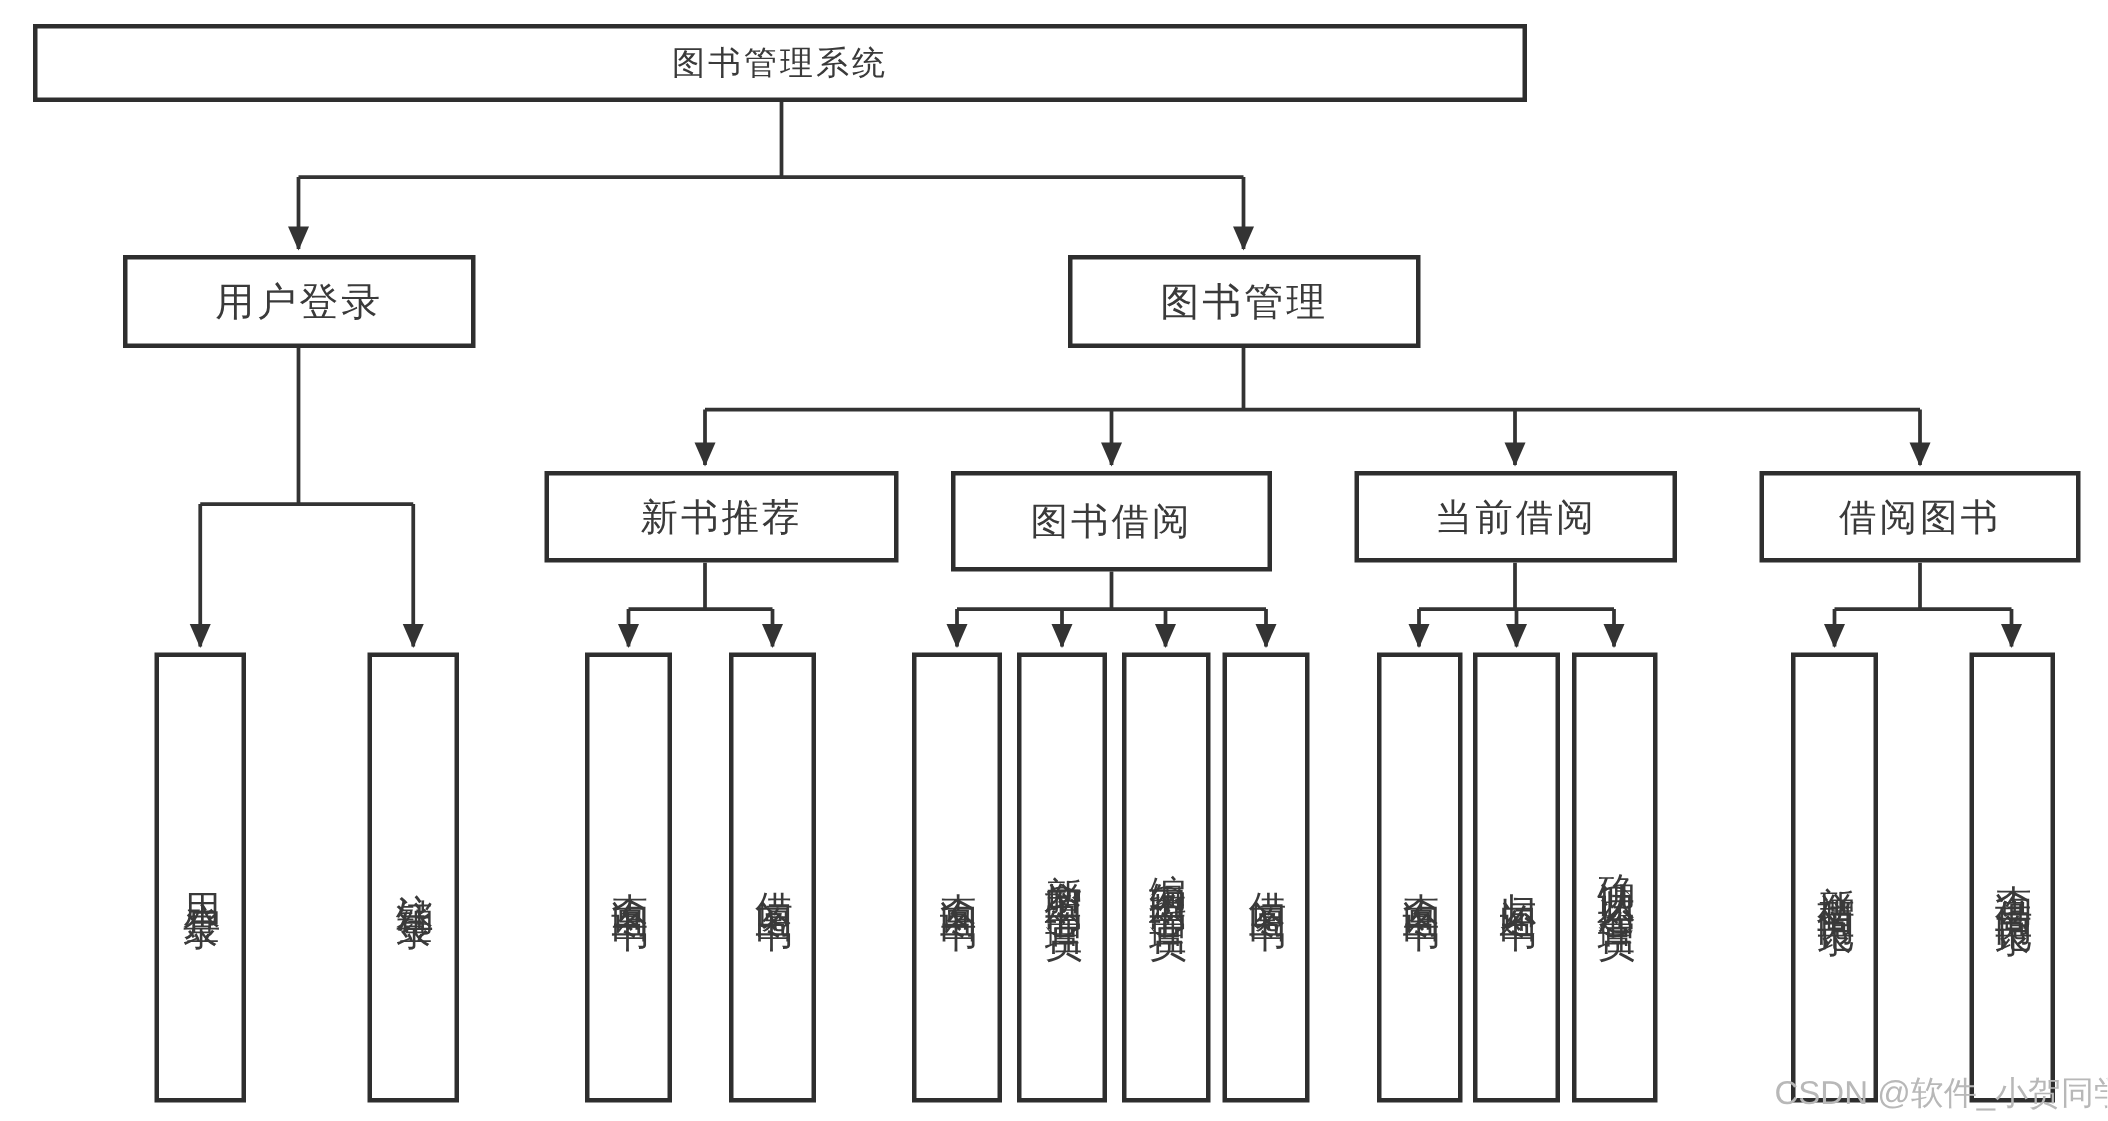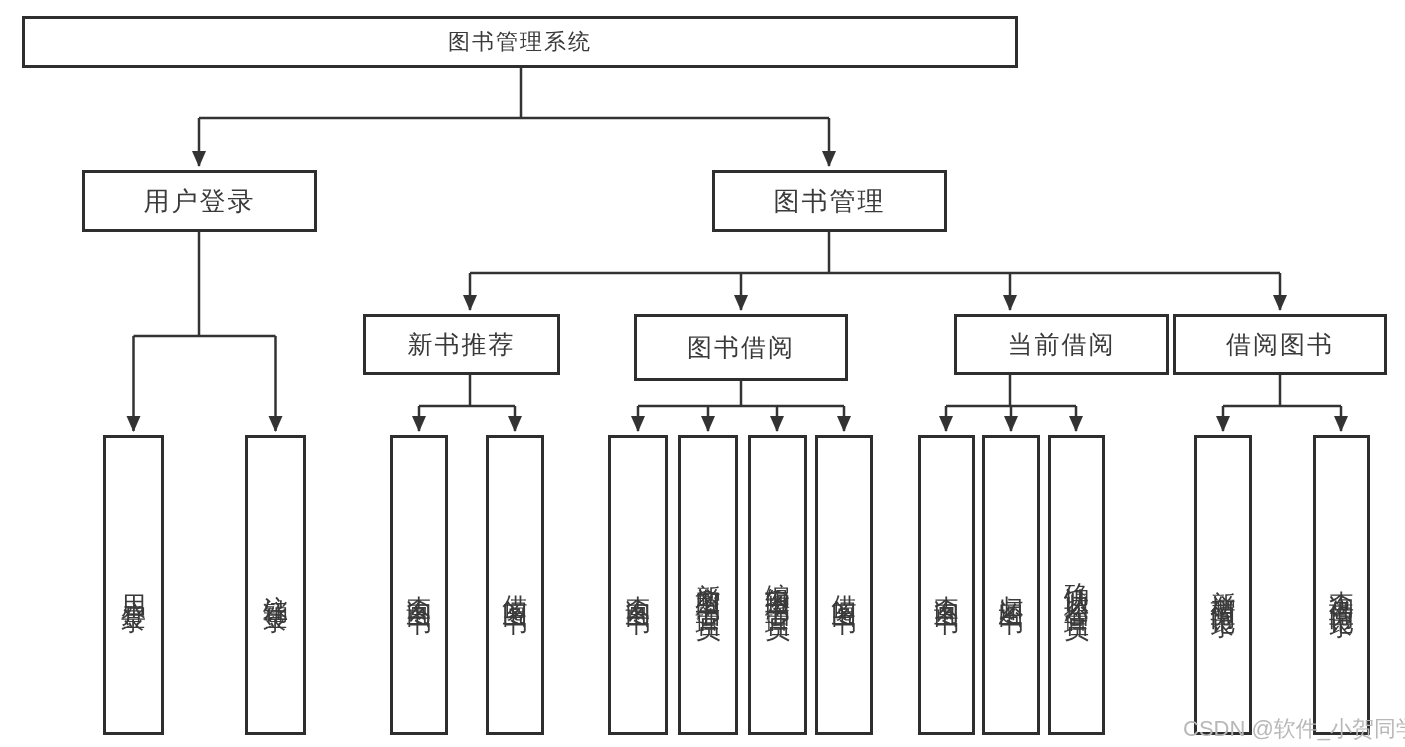--- a/index.html
+++ b/index.html
@@ -115,27 +115,27 @@
     <span>图书管理系统</span>
   </div>
 
   <div class="node node-l2" style="left:82px; top:170px; width:235px; height:62px;">
     <span>用户登录</span>
   </div>
   <div class="node node-l2" style="left:712px; top:170px; width:235px; height:62px;">
     <span>图书管理</span>
   </div>
 
-  <div class="node node-l3" style="left:363px; top:314px; width:197px; height:61px;">
+  <div class="node node-l3" style="left:363px; top:314px; width:236px; height:61px;">
     <span>新书推荐</span>
   </div>
   <div class="node node-l3" style="left:634px; top:314px; width:214px; height:67px;">
     <span>图书借阅</span>
   </div>
-  <div class="node node-l3" style="left:954px; top:314px; width:215px; height:61px;">
+  <div class="node node-l3" style="left:903px; top:314px; width:215px; height:61px;">
     <span>当前借阅</span>
   </div>
   <div class="node node-l3" style="left:1173px; top:314px; width:214px; height:61px;">
     <span>借阅图书</span>
   </div>
 
   <div class="node leaf" style="left:103px; top:435px; width:61px; height:300px;">
     <div class="vtext">用户登录</div>
   </div>
   <div class="node leaf" style="left:245px; top:435px; width:61px; height:300px;">

